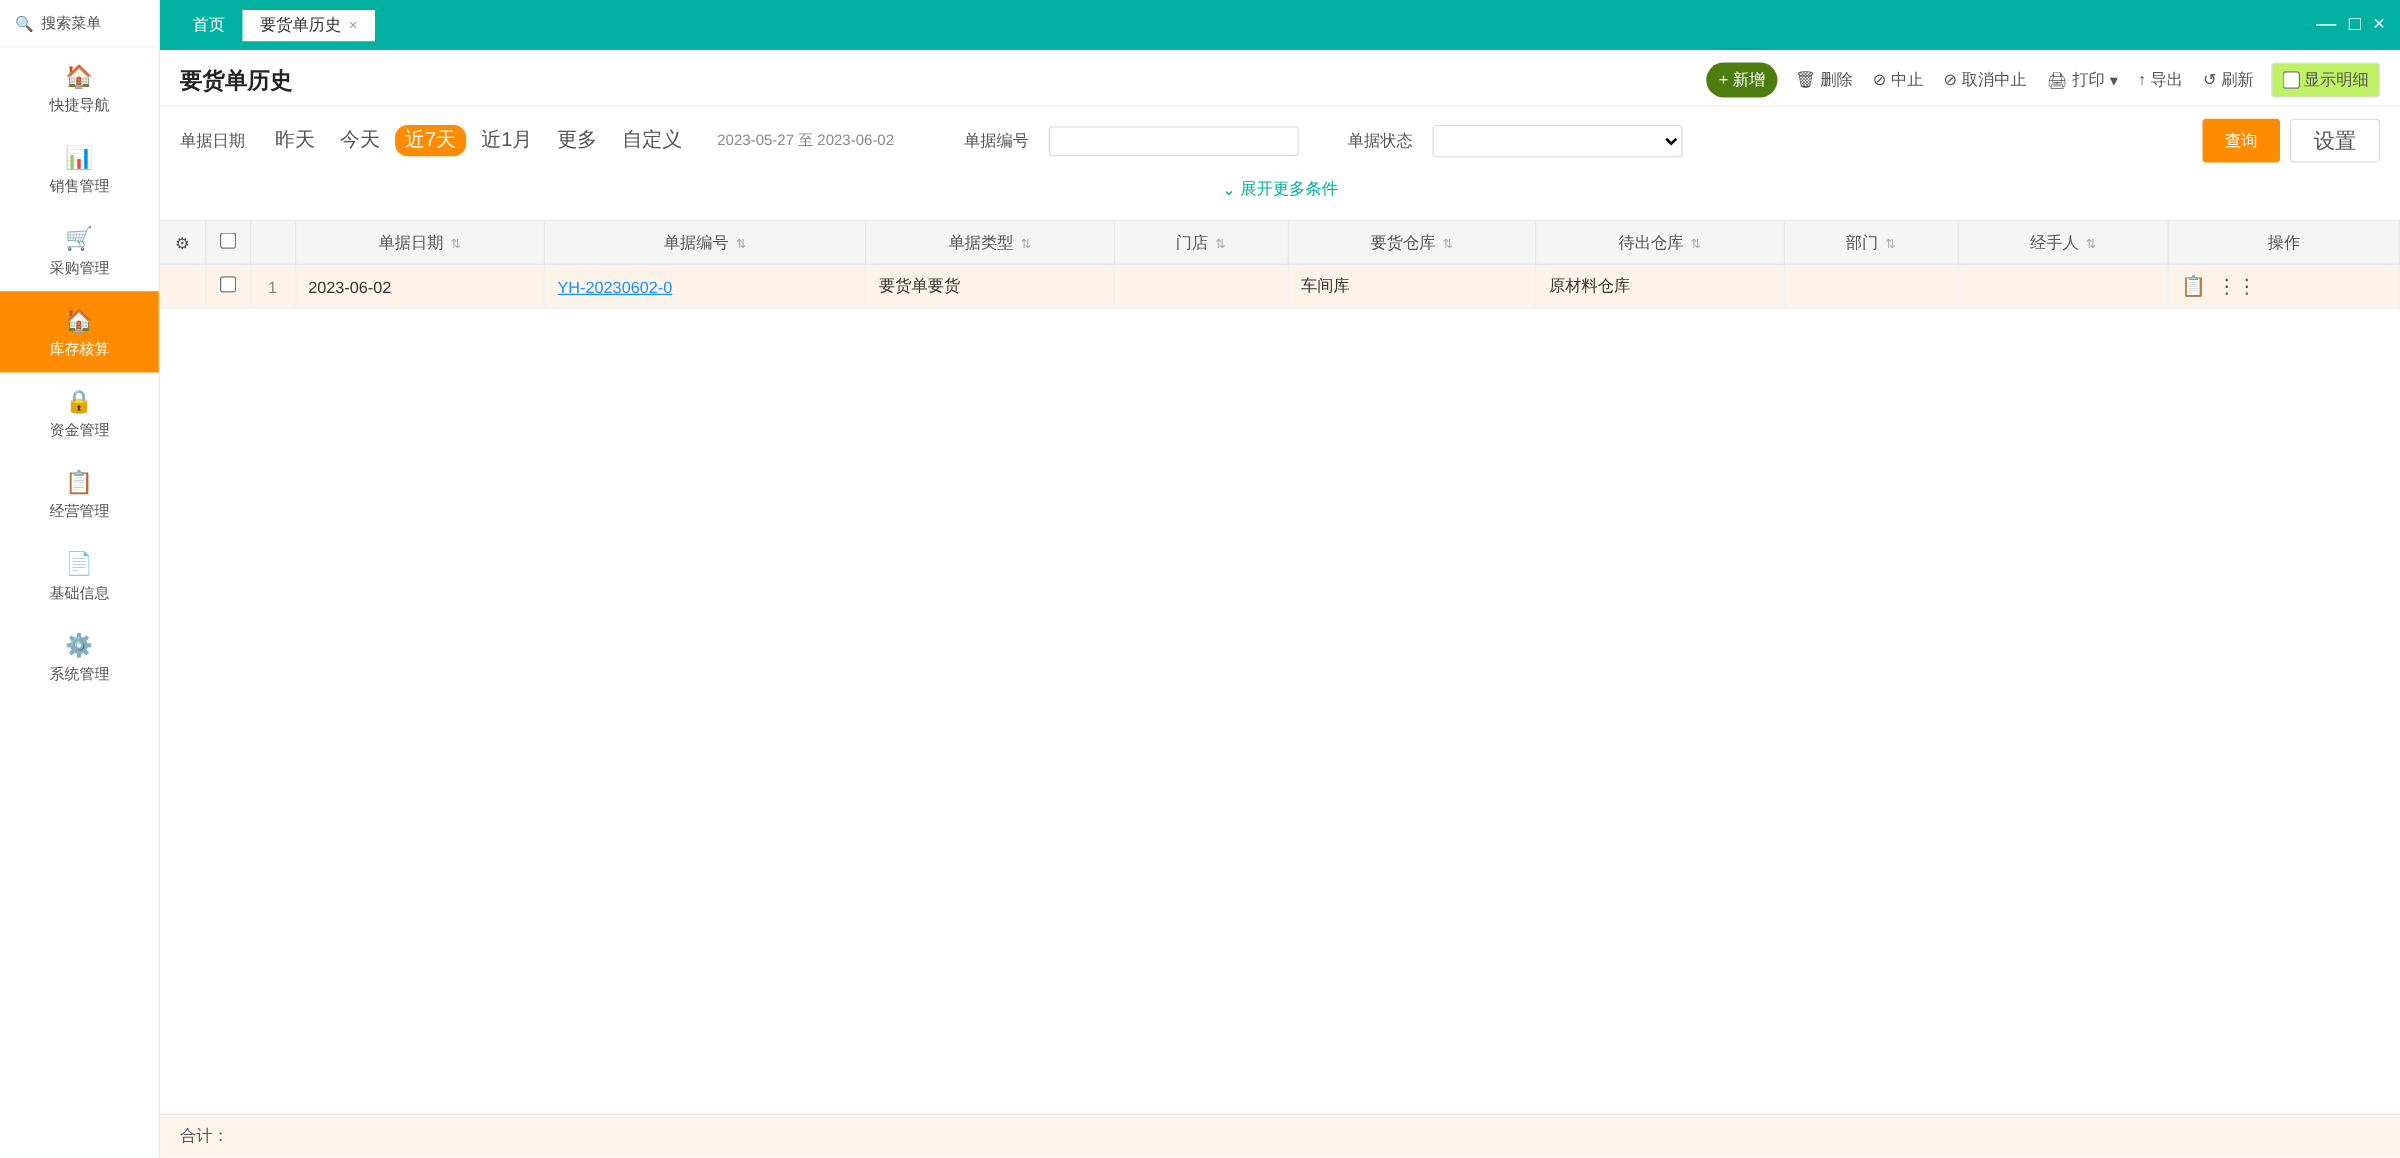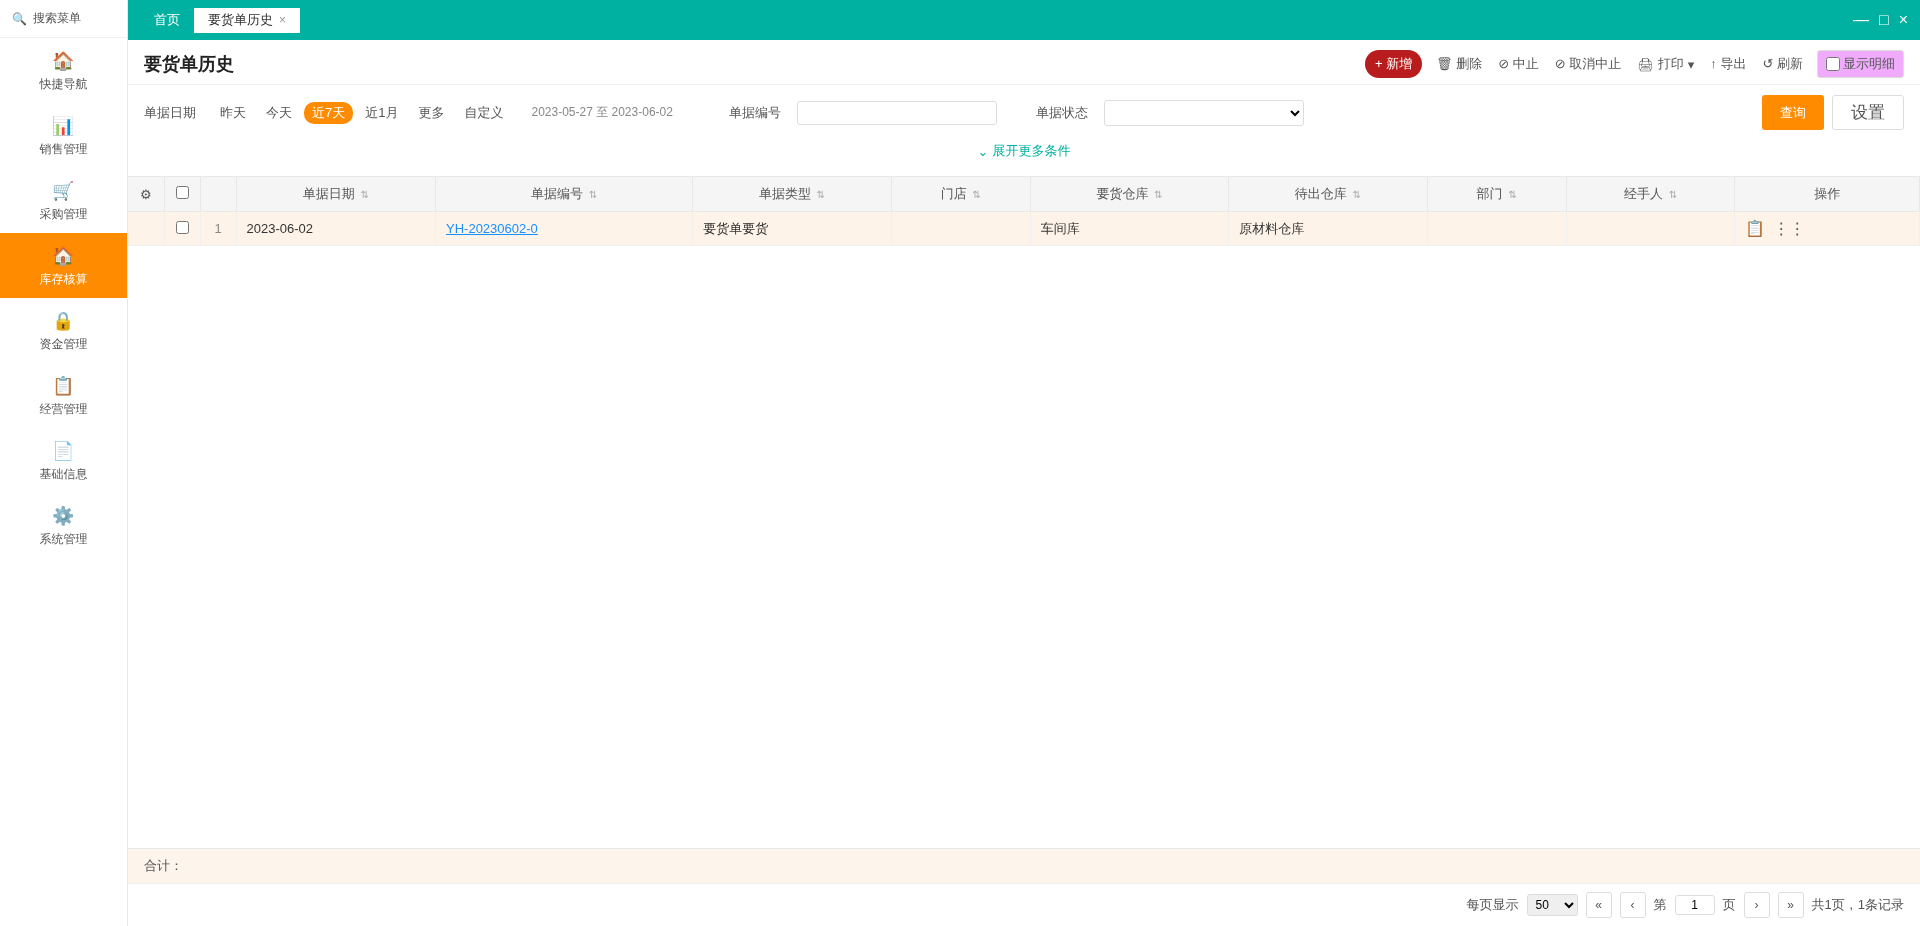--- a/index.html
+++ b/index.html
@@ -115,21 +115,21 @@
     }
     .toolbar-btn {
       display: flex;
       align-items: center;
       gap: 4px;
       cursor: pointer;
       color: #555;
       padding: 4px 2px;
     }
     .toolbar-btn.primary {
-      background: #b91c1c;
+      background: #4d7c0f;
       color: #fff;
       border-radius: 14px;
       padding: 5px 10px;
     }
 
     
     .filter-area {
       padding: 10px 16px 0;
       flex-shrink: 0;
     }
@@ -143,21 +143,21 @@
     .filter-label { color: #555; font-size: 13px; white-space: nowrap; }
     .filter-date-btns {
       display: flex;
       align-items: center;
       gap: 4px;
     }
     .date-btn {
       padding: 2px 8px;
       border-radius: 3px;
       cursor: pointer;
-      font-size: 13px;
+      font-size: 16px;
       color: #555;
       border: none;
       background: transparent;
     }
     .date-btn.active {
       background: #ff8c00;
       color: #fff;
       border-radius: 10px;
     }
     .date-range-text { font-size: 12px; color: #888; margin-left: 4px; }
@@ -282,21 +282,21 @@
     .display-detail-btn {
       display: flex;
       align-items: center;
       gap: 3px;
       cursor: pointer;
       color: #555;
       font-size: 13px;
       border: 1px solid #ddd;
       padding: 4px 8px;
       border-radius: 3px;
-      background: #f0abfc;
+      background: #bef264;
     }
   </style>
 </head>
 <body>
 
 <div class="sidebar">
   <div class="sidebar-search">
     <span>🔍</span>
     <span>搜索菜单</span>
   </div>
@@ -494,31 +494,14 @@
             </td>
           </tr>
         </tbody>
       </table>
     </div>
 
     <div class="table-footer">
       <span>合计：</span>
     </div>
 
-    <div class="pagination">
-      <span>每页显示</span>
-      <select>
-        <option value="50">50</option>
-        <option value="10">10</option>
-        <option value="20">20</option>
-        <option value="100">100</option>
-      </select>
-      <div class="page-btn">«</div>
-      <div class="page-btn">‹</div>
-      <span>第</span>
-      <input class="page-input" type="text" value="1" style="">
-      <span>页</span>
-      <div class="page-btn">›</div>
-      <div class="page-btn">»</div>
-      <span>共1页，1条记录</span>
-    </div>
   </div>
 </div>
 
 </body></html>

